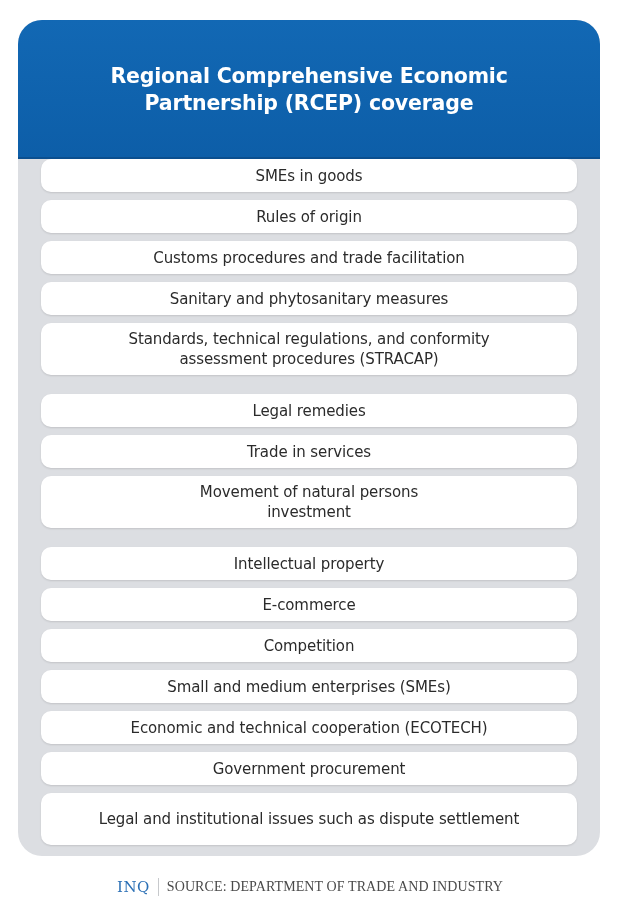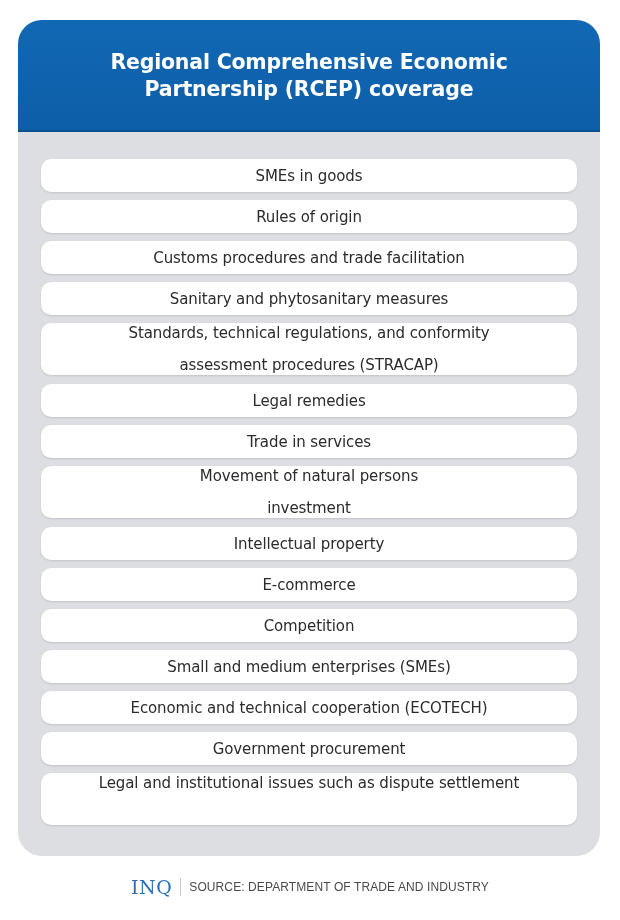--- a/index.html
+++ b/index.html
@@ -14,21 +14,21 @@
       position: absolute;
       left: 18px; top: 20px;
       width: 582px; height: 836px;
       border-radius: 24px;
       background: #dcdee2;
       overflow: hidden;
     }
     .header {
       position: absolute;
       left: 0; top: 0;
-      width: 582px; height: 112px;
+      width: 582px; height: 139px;
       background: linear-gradient(#1268b4, #0d5ea8);
       border-bottom: 2px solid #0b4f8f;
       box-sizing: border-box;
       display: flex; align-items: center; justify-content: center;
     }
     .title {
       color: #ffffff;
       font-family: "DejaVu Sans", sans-serif;
       font-weight: bold;
       font-size: 20.5px;
@@ -50,44 +50,44 @@
       margin-bottom: 8px;
       height: 33px;
       display: flex; flex-direction: column;
       align-items: center; justify-content: center;
       color: #2b2b2b;
       font-size: 15px;
       line-height: 20px;
       text-align: center;
       letter-spacing: -0.1px;
     }
-    .item.double { height: 52px; margin-bottom: 9px; justify-content: space-between; }
+    .item.double { height: 52px; margin-bottom: 19px; }
     .item span { display: block; white-space: nowrap; }
     .footer {
       position: absolute;
       left: 0; top: 872px;
       width: 620px; height: 30px;
       display: flex; align-items: center; justify-content: center;
     }
     .logo {
       color: #2a6fb5;
       font-family: "DejaVu Serif", serif;
-      font-size: 19px;
+      font-size: 15px;
       letter-spacing: 0.5px;
       padding-right: 8px;
     }
     .divider {
       width: 1px; height: 18px;
       background: #c7c9cc;
       margin-right: 8px;
     }
     .source {
       color: #4a4a4a;
-      font-family: Liberation Sans, sans-serif;
-      font-size: 12px;
+      font-family: Liberation Serif, serif;
+      font-size: 14px;
       letter-spacing: 0.1px;
       text-align: center;
     }
   </style>
 </head>
 <body>
 
 <div class="card">
   <div class="header">
     <div class="title">

